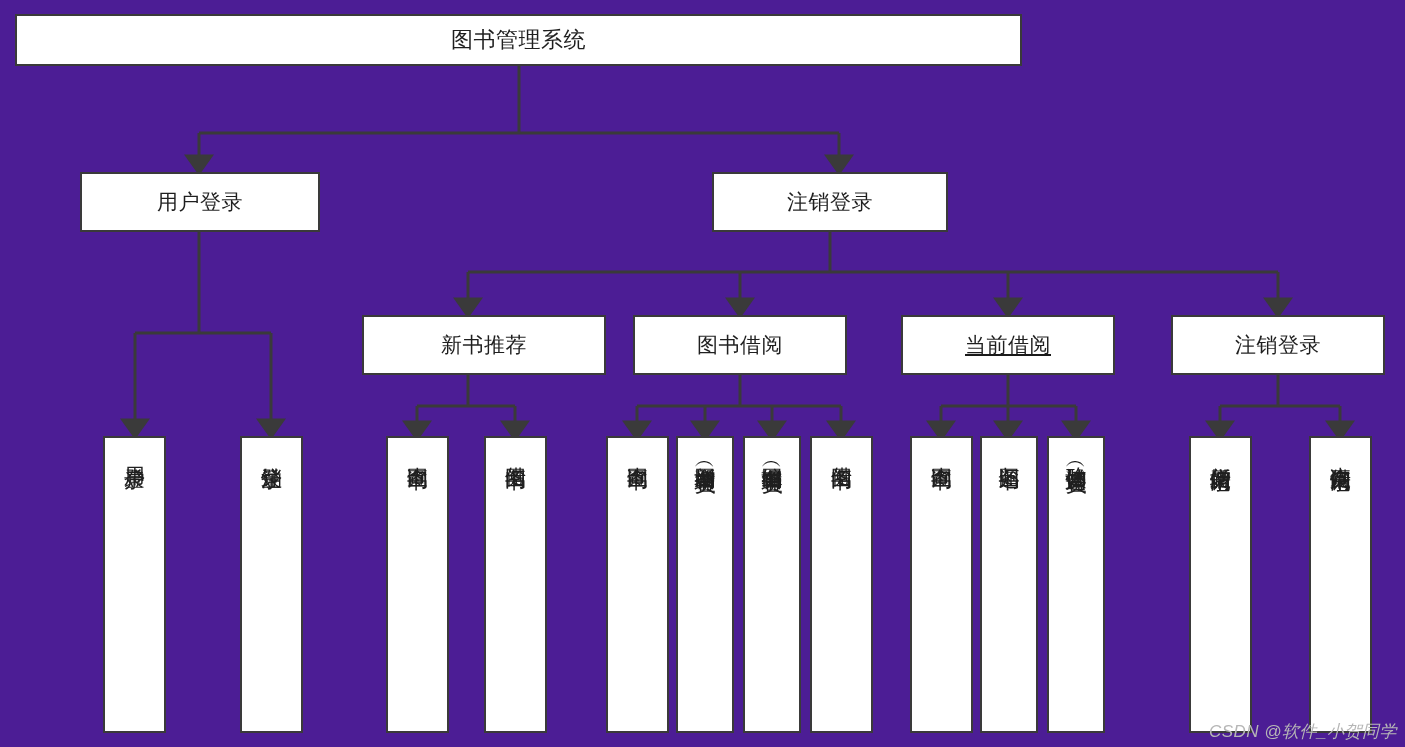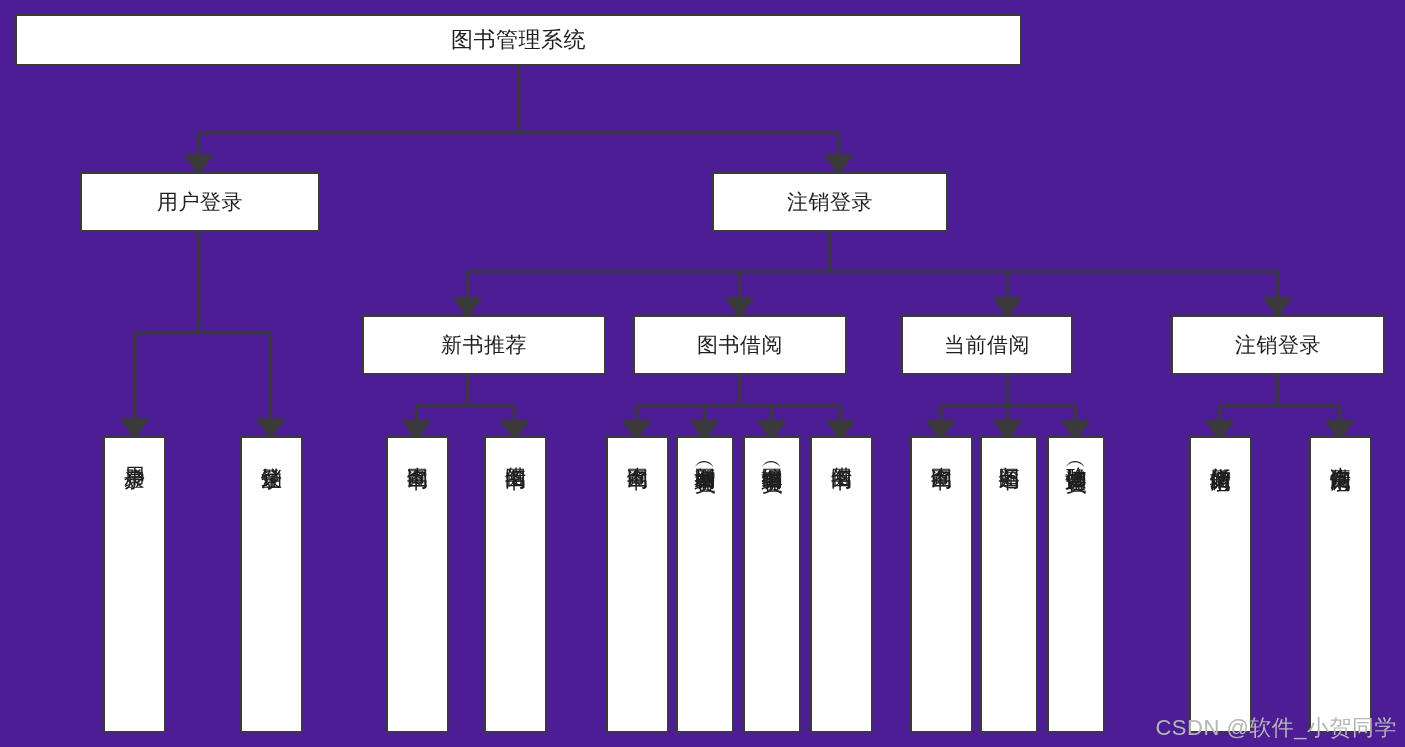--- a/index.html
+++ b/index.html
@@ -54,25 +54,26 @@
     font-size: 21px;
     line-height: 1.05;
     letter-spacing: 1px;
     white-space: nowrap;
     text-align: left;
   }
   .watermark {
     position: absolute;
     right: 8px;
     bottom: 4px;
-    font-size: 22px;
+    font-size: 17px;
     color: #b6b6b6;
     letter-spacing: 0.5px;
     white-space: nowrap;
     user-select: none;
+    font-style: italic;
   }
 </style>
 </head>
 <body>
 
 <div id="canvas">
 
   <svg id="wires" viewBox="0 0 1405 747">
     <defs>
       <marker id="arrow" markerWidth="12" markerHeight="12" refX="3.2" refY="5" orient="auto" markerUnits="strokeWidth">
@@ -133,21 +134,21 @@
   <div class="node" style="left:712px; top:172px; width:236px; height:60px;">
     <span class="node-label">注销登录</span>
   </div>
 
   <div class="node" style="left:362px; top:315px; width:244px; height:60px;">
     <span class="node-label">新书推荐</span>
   </div>
   <div class="node" style="left:633px; top:315px; width:214px; height:60px;">
     <span class="node-label">图书借阅</span>
   </div>
-  <div class="node" style="left:901px; top:315px; width:172px; height:60px;">
+  <div class="node" style="left:901px; top:315px; width:214px; height:60px;text-decoration:underline;">
     <span class="node-label">当前借阅</span>
   </div>
   <div class="node" style="left:1171px; top:315px; width:214px; height:60px;">
     <span class="node-label">注销登录</span>
   </div>
 
   <div class="node leaf" style="left:103px; top:436px; width:63px; height:297px;">
     <span class="node-label">用户登录</span>
   </div>
   <div class="node leaf" style="left:240px; top:436px; width:63px; height:297px;">

